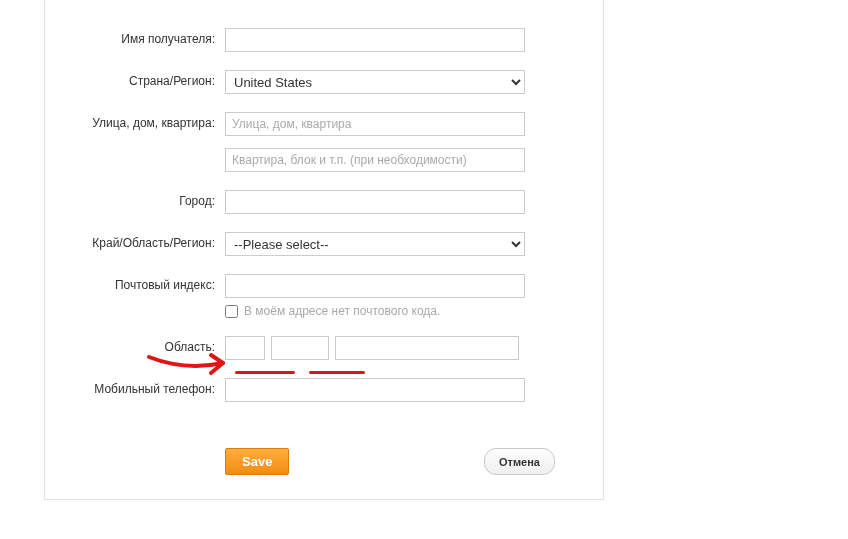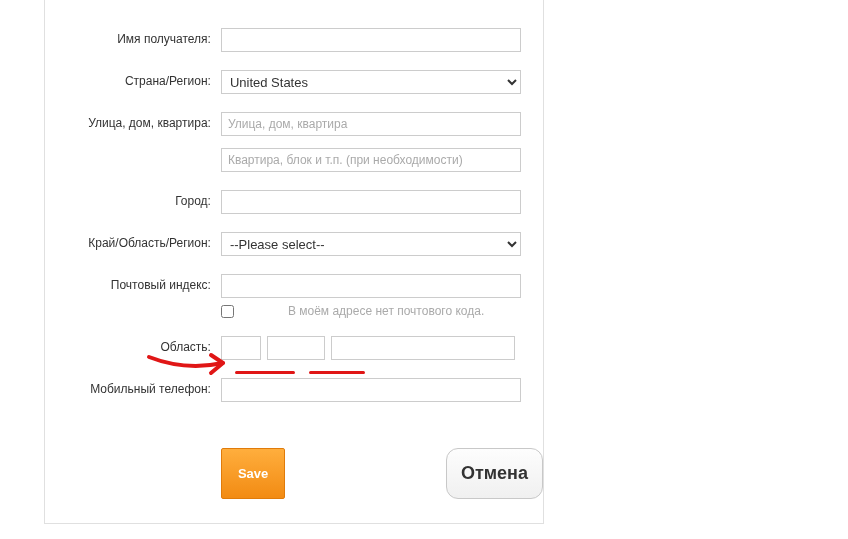--- a/index.html
+++ b/index.html
@@ -5,21 +5,21 @@
   * { box-sizing: border-box; }
   body {
     margin: 0;
     padding: 0;
     font-family: Arial, Helvetica, sans-serif;
     font-size: 12px;
     color: #333;
     background: #fff;
   }
   .panel {
-    width: 500px;
+    width: 560px;
     margin: 0 0 0 44px;
     border-left: 1px solid #e0e0e0;
     border-right: 1px solid #e0e0e0;
     border-bottom: 1px solid #e0e0e0;
     padding: 10px 0 24px 0;
     position: relative;
   }
   .row {
     display: flex;
     align-items: flex-start;
@@ -56,40 +56,40 @@
   .phone-group { display: flex; gap: 6px; }
   .ph-small { width: 40px; height: 24px; border:1px solid #ccc; padding:2px 4px; font-size:12px; }
   .ph-med   { width: 58px; height: 24px; border:1px solid #ccc; padding:2px 4px; font-size:12px; }
   .ph-large { width: 184px; height: 24px; border:1px solid #ccc; padding:2px 4px; font-size:12px; }
   .hint {
     color: #aaa;
     font-size: 12px;
     margin-top: 6px;
     position: relative;
   }
-  .chkrow { display:flex; align-items:center; margin-top:6px; color:#aaa;gap:48px; }
+  .chkrow { display:flex; align-items:center; margin-top:6px; color:#aaa; }
   .chkrow input { margin:0 6px 0 0; }
   .btnrow { margin-top: 28px; display:flex; gap:32px;justify-content:space-between; }
   .btn-save {
     background: linear-gradient(#ffae3d, #f28b13);
     border: 1px solid #e07b0a;
     color: #fff;
     font-weight: bold;
     font-size: 13px;
     padding: 5px 16px;
     border-radius: 2px;
     cursor: pointer;
   }
   .btn-cancel {
     background: linear-gradient(#fdfdfd, #f0f0f0);
     border: 1px solid #c8c8c8;
     color: #333;
     font-weight: bold;
-    font-size: 18px;
-    padding: 14px 14px;
+    font-size: 11px;
+    padding: 4px 14px;
     border-radius: 12px;
     cursor: pointer;
   }
   
   .arrow-svg {
     position: absolute;
     left: 100px;
     top: 349px;
     pointer-events: none;
   }

